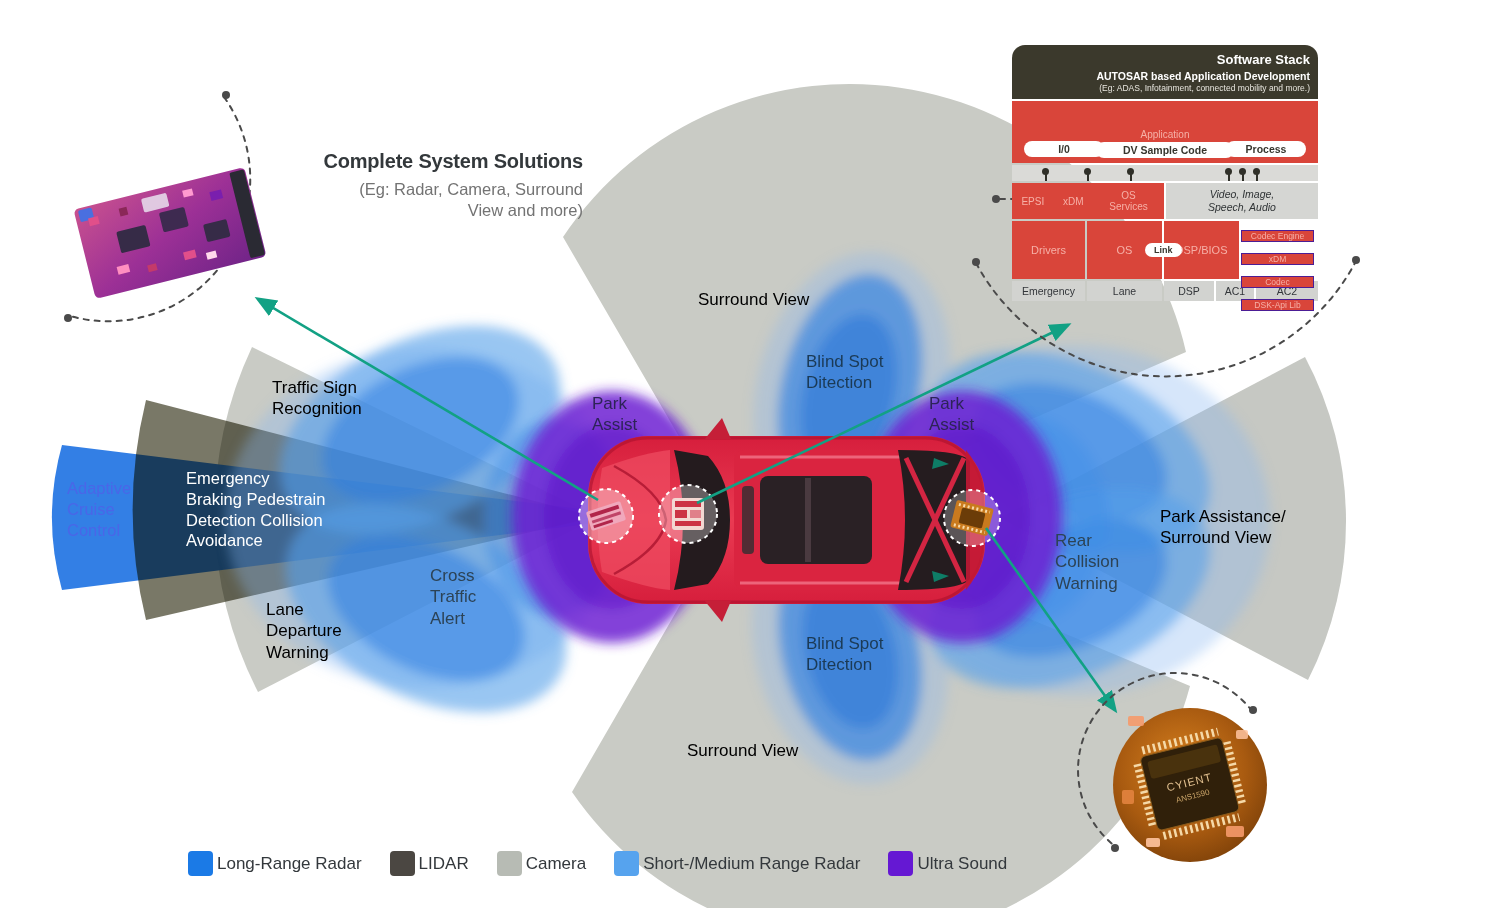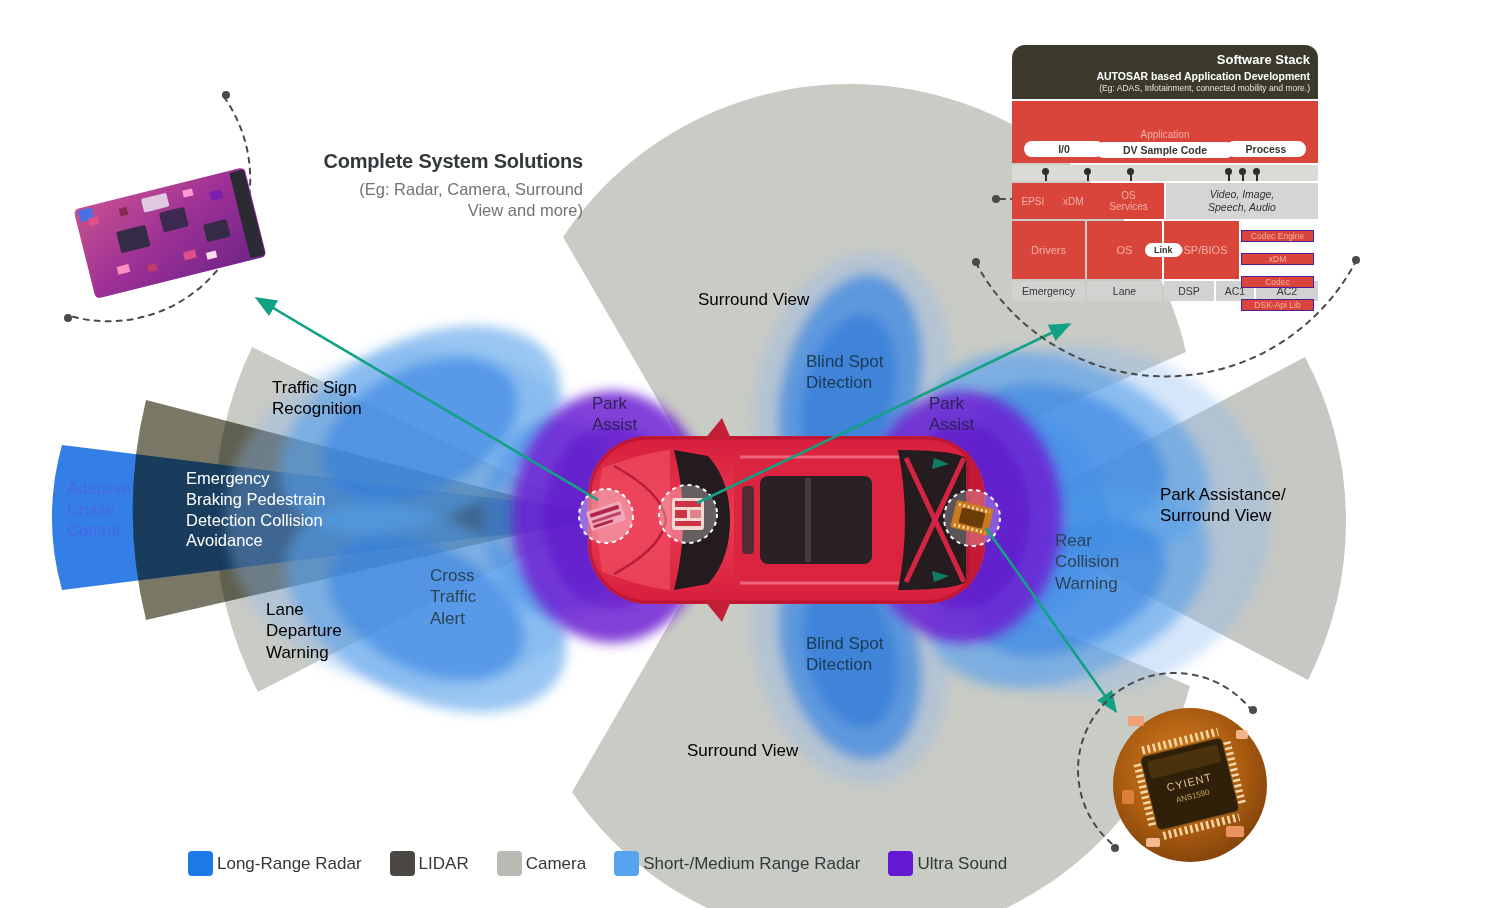--- a/index.html
+++ b/index.html
@@ -276,21 +276,21 @@
 Warning</div>
 <div class="lbl slate" style="left:430px;top:565px;">Cross
 Traffic
 Alert</div>
 <div class="lbl navy" style="left:806px;top:633px;">Blind Spot
 Ditection</div>
 <div class="lbl" style="left:687px;top:740px;">Surround View</div>
 <div class="lbl slate" style="left:1016px;top:530px;margin-left:39px;">Rear
 Collision
 Warning</div>
-<div class="lbl" style="left:1160px;top:484px;">Park Assistance/
+<div class="lbl" style="left:1160px;top:506px;">Park Assistance/
 Surround View</div>
 
 <div class="ss-card">
   <div class="ss-header">
     <div class="ss-title">Software Stack</div>
     <div class="ss-sub">AUTOSAR based Application Development</div>
     <div class="ss-note">(Eg: ADAS, Infotainment, connected mobility and more.)</div>
   </div>
   <div class="ss-app">
     <div class="ss-app-title">Application</div>

